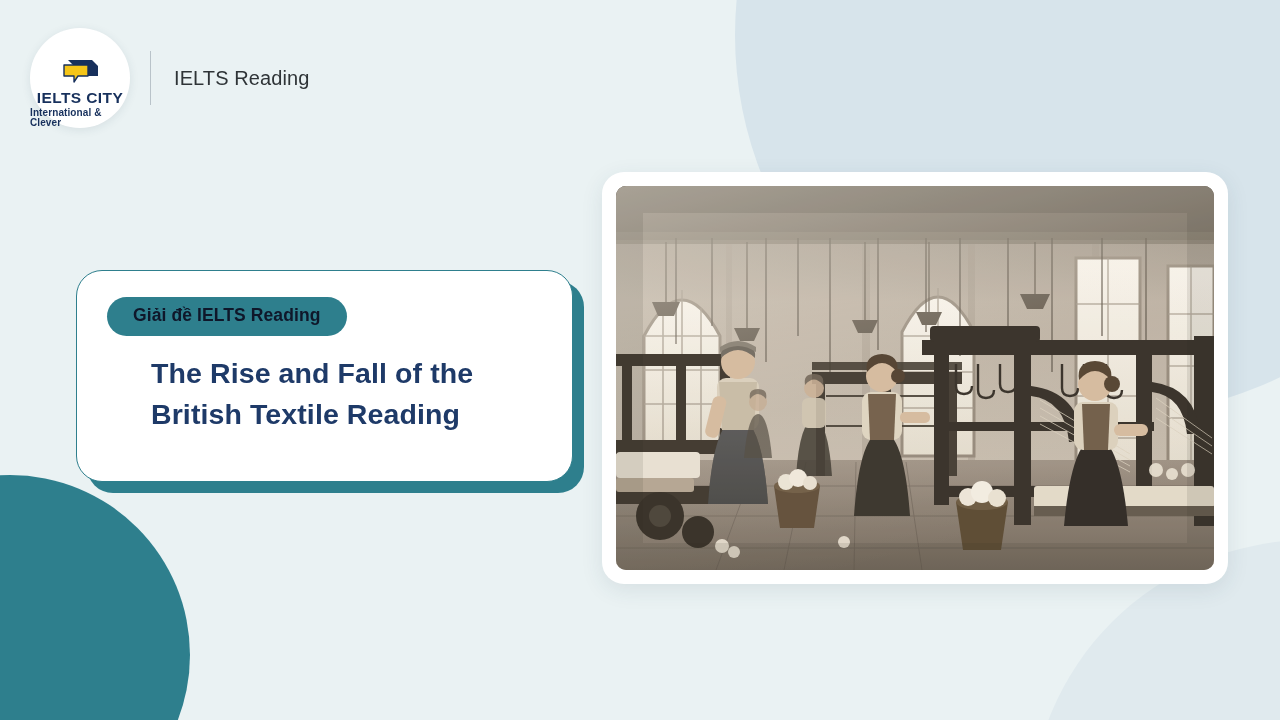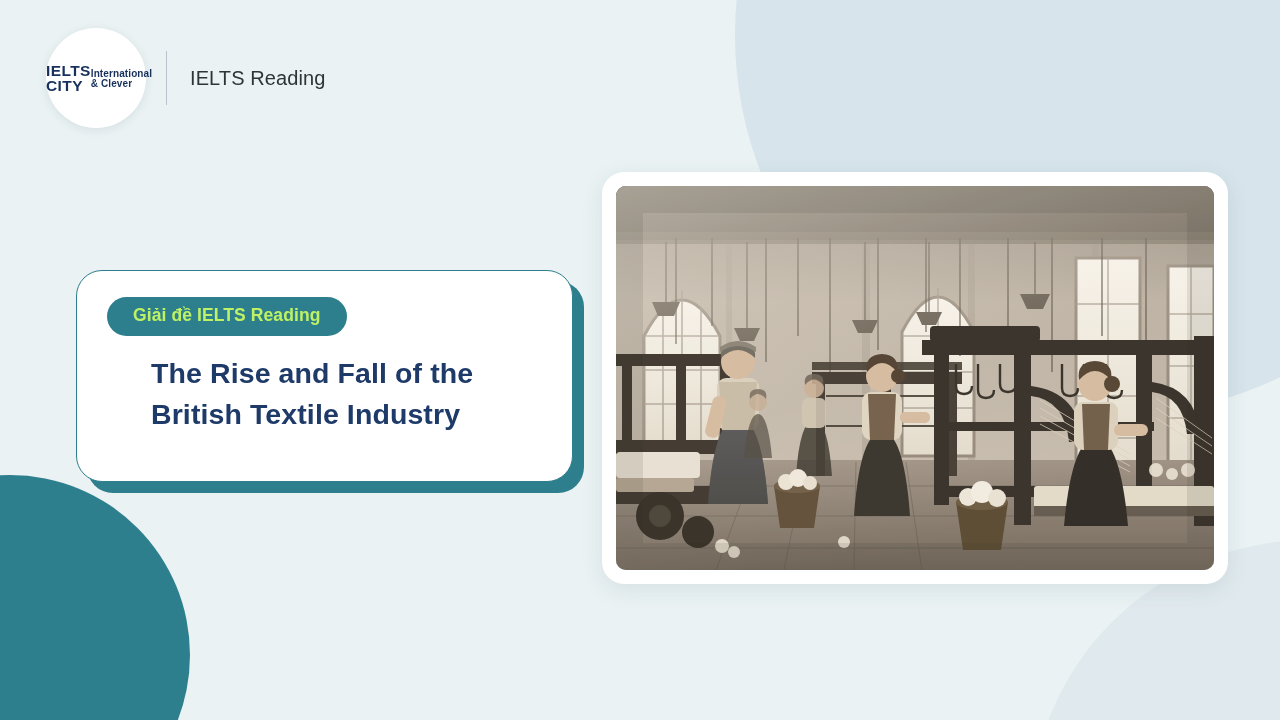--- a/index.html
+++ b/index.html
@@ -64,25 +64,24 @@
     z-index: 5;
   }
 
   .logo-badge {
     width: 100px;
     height: 100px;
     border-radius: 50%;
     background: #ffffff;
     box-shadow: 0 2px 10px rgba(40,70,90,0.10);
     display: flex;
-    flex-direction: row;
+    flex-direction: column;
     align-items: center;
-    justify-content: space-between;
+    justify-content: flex-end;
     flex: 0 0 auto;
-    margin-left: 16px;
   }
 
   .logo-mark {
     width: 44px;
     height: 30px;
     margin-bottom: 2px;
     display: block;
   }
 
   .logo-name {
@@ -147,21 +146,21 @@
     height: 212px;
     border-radius: 26px;
     background: #ffffff;
     border: 1.5px solid #2e7f8d;
     padding: 26px 30px;
   }
 
   .badge {
     display: inline-block;
     background: #2e7f8d;
-    color: #bef264;
+    color: #0f172a;
     font-size: 17.5px;
     font-weight: 700;
     letter-spacing: 0.1px;
     border-radius: 22px;
     padding: 10px 26px 11px 26px;
     line-height: 1;
   }
 
   .card-title {
     margin-top: 17px;
@@ -225,21 +224,21 @@
 
   <div class="header-title">IELTS Reading</div>
 </div>
 
 <div class="card-wrap">
   <div class="card-shadow"></div>
   <div class="card">
     <div class="badge">Giải đề IELTS Reading</div>
     <div class="card-title">
       <div>The Rise and Fall of the</div>
-      <div>British Textile Industry</div>
+      <div>British Textile Reading</div>
     </div>
   </div>
 </div>
 
 <div class="photo-frame">
   <div class="photo">
     <svg viewBox="0 0 598 384" preserveAspectRatio="xMidYMid slice" xmlns="http://www.w3.org/2000/svg">
       <defs>
         <linearGradient id="wallG" x1="0" y1="0" x2="0" y2="1">
           <stop offset="0%" stop-color="#7d756c"></stop>

